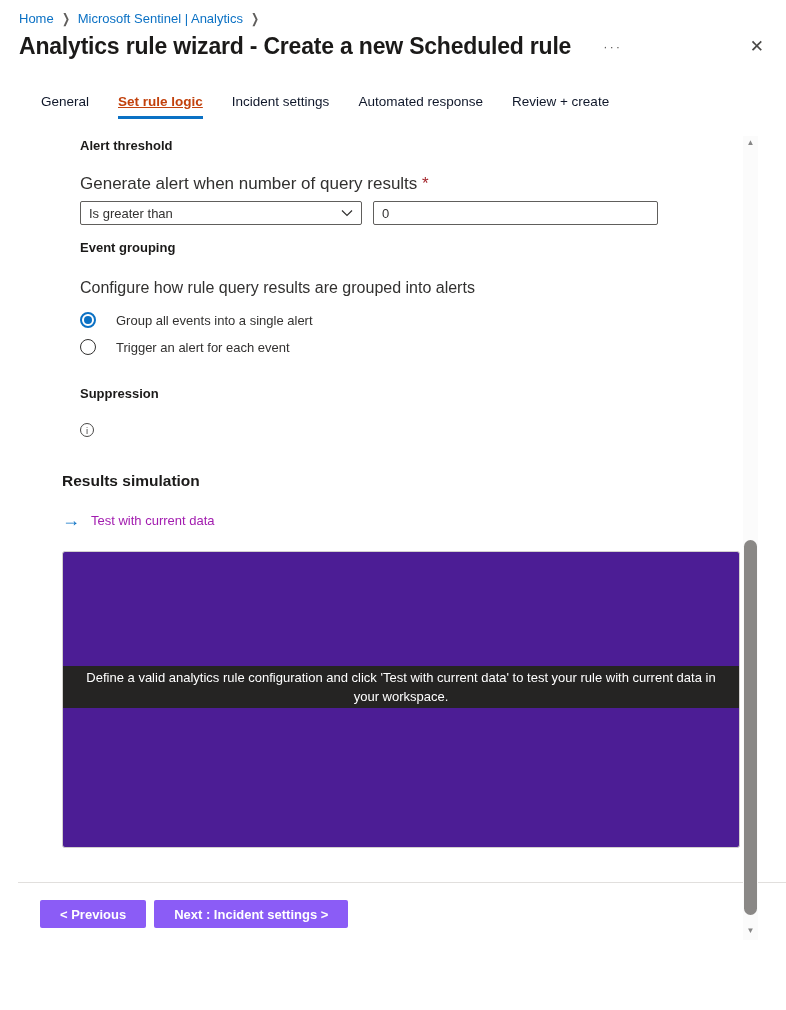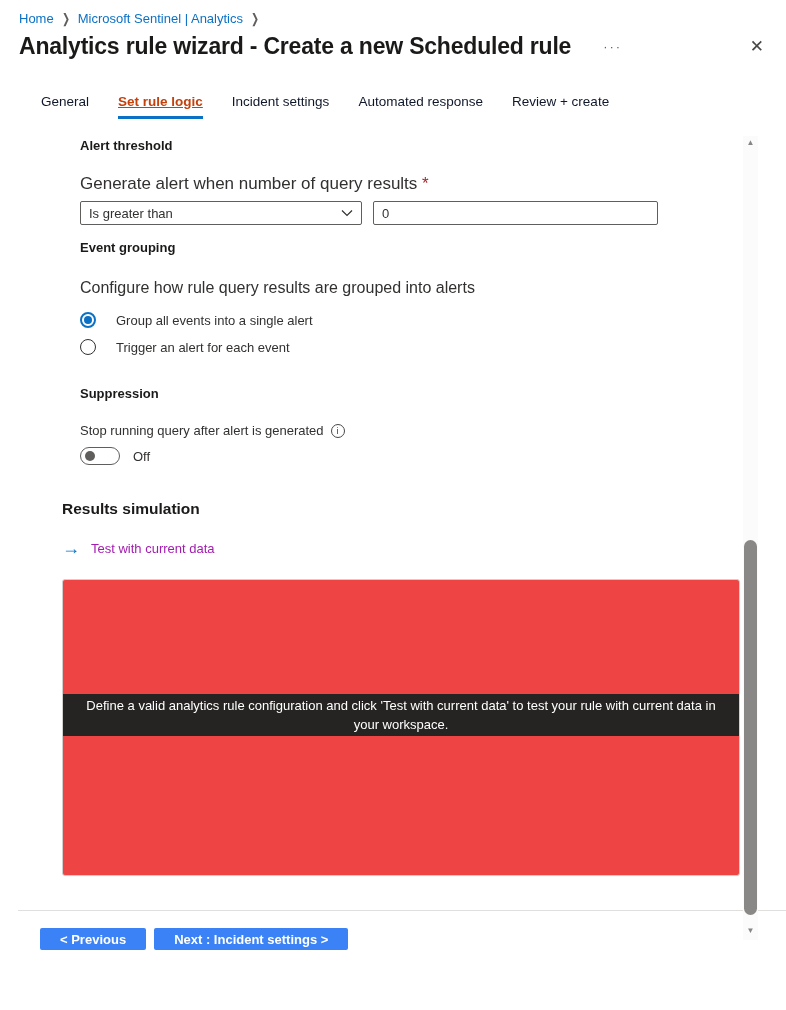--- a/index.html
+++ b/index.html
@@ -56,35 +56,35 @@
   .toggle-label { font-size:13px; }
 
   
   .rs { padding-left:62px; }
   .h-rs { margin-top:35px; font-size:15.5px; }
   .rs-desc { margin-top:4px; font-size:13px; width:680px; line-height:1.45; }
   .test-link { margin-top:21px; display:flex; align-items:center; gap:11px; cursor:pointer; width:max-content; }
   .arrow-icon { color:#0b71c4; font-size:18px; line-height:1; }
   .test-text { font-size:13px; color:#a21caf; }
 
-  .chart-box { margin-top:22px; width:678px; height:297px; border:1px solid #d2d0ce; border-radius:3px; background:#ef4444; position:relative; }
+  .chart-box { margin-top:22px; width:678px; height:297px; border:1px solid #d2d0ce; border-radius:3px; background:#4c1d95; position:relative; }
   .banner { position:absolute; left:0; right:0; top:114px; min-height:40px; background:#252423; color:#fff;
             font-size:13px; line-height:19px; text-align:center; display:flex; align-items:center; justify-content:center; padding:2px 10px; }
 
   
   .scrollbar { position:absolute; left:743px; top:136px; width:15px; height:804px; background:#fbfbfb; }
   .sb-arrow { position:absolute; left:0; width:15px; height:14px; color:#868686; font-size:8px; text-align:center; line-height:14px; cursor:pointer; }
   .sb-up { top:0; }
   .sb-down { bottom:2px; }
   .sb-thumb { position:absolute; left:1px; top:404px; width:13px; height:375px; background:#8a8886; border-radius:7px; cursor:pointer; }
 
   
   .divider { margin-top:34px; margin-left:18px; border-top:1px solid #e1dfdd; }
   .footer { display:flex; gap:8px; padding-left:40px; margin-top:17px; }
-  .btn { background:#3b82f6; color:#fff; border:none; border-radius:2px; height:22px; padding:0 20px;
+  .btn { background:#8b5cf6; color:#fff; border:none; border-radius:2px; height:28px; padding:0 20px;
          font-size:13px; font-weight:700; font-family:"Liberation Sans", sans-serif; cursor:pointer; }
 </style>
 </head>
 <body>
 
 <div class="page">
 
   <div class="breadcrumb">
     <a class="crumb-link">Home</a>
     <span class="crumb-sep">❯</span>
@@ -134,28 +134,21 @@
       </div>
       <div class="radio-row">
         <span class="radio unsel"></span>
         <span class="radio-label">Trigger an alert for each event</span>
       </div>
     </div>
 
     <div class="section">
       <div class="sec-h h-supp">Suppression</div>
       <div class="supp-row">
-        <span>Stop running query after alert is generated</span>
         <span class="info-icon">i</span>
-      </div>
-      <div class="toggle-row">
-        <span class="toggle">
-            <span class="knob"></span>
-          </span>
-        <span class="toggle-label">Off</span>
       </div>
     </div>
 
     <div class="rs">
       <div class="sec-h h-rs">Results simulation</div>
       <div class="test-link">
         <span class="arrow-icon">→</span>
         <span class="test-text">Test with current data</span>
       </div>
       <div class="chart-box">

